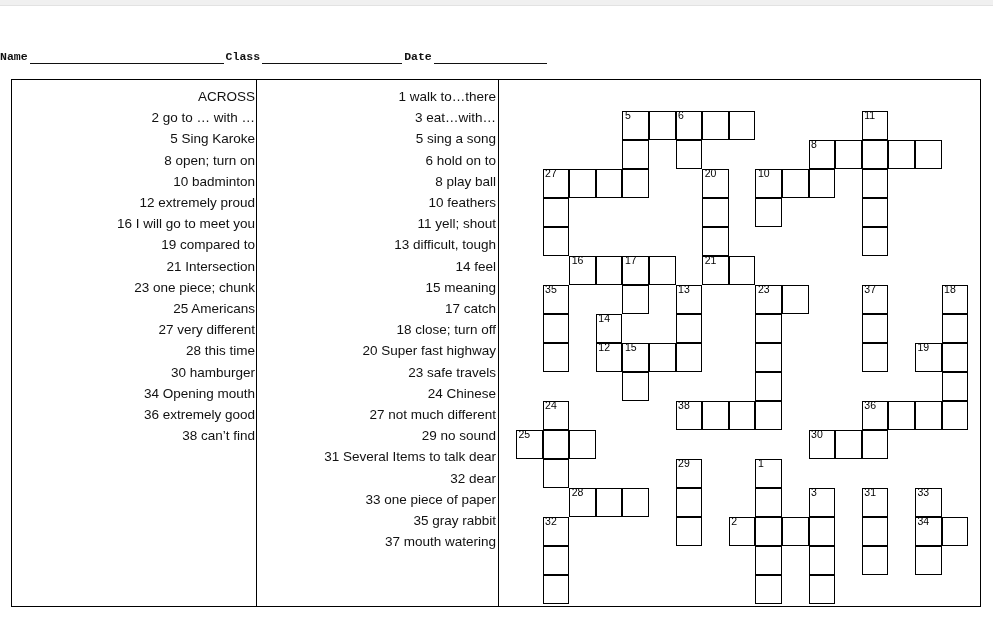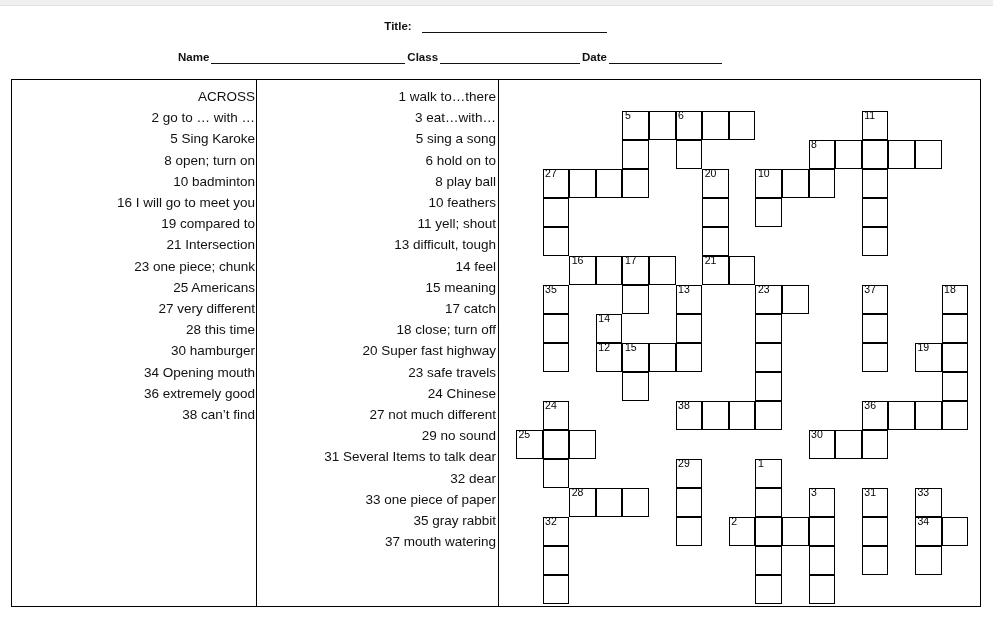--- a/index.html
+++ b/index.html
@@ -37,24 +37,25 @@
     width: 993px;
     text-align: center;
     font-size: 12px;
     color: #111;
     white-space: nowrap;
   }
   .hdr-name-row {
     position: absolute;
     left: 0; top: 50px;
     width: 902px;
-    text-align: center;
+    text-align: left;
     font-size: 12px;
     color: #111;
     white-space: nowrap;
+    font-family: Liberation Mono, monospace;
   }
   .fld-label { font-weight: bold; font-size: 11.5px; }
   .rule {
     display: inline-block;
     border-bottom: 1.4px solid #111;
     vertical-align: bottom;
     height: 12px;
     margin: 0 2px;
   }
   .rule.r-title { width: 185px; }
@@ -130,40 +131,38 @@
     color: #000;
   }
 </style>
 </head>
 <body>
 
 <div class="page">
 
   <div class="top-strip"></div>
 
-  <div class="hdr-title-row">
-    <span class="fld-label">Title:</span><span class="gap-sm"></span><span class="rule r-title"></span>
-  </div>
 
   <div class="hdr-name-row">
     <span class="fld-label">Name</span><span class="rule r-name"></span><span class="fld-label">Class</span><span class="rule r-class"></span><span class="fld-label">Date</span><span class="rule r-date"></span>
   </div>
 
   <div class="panel">
 
     <div class="divider d1"></div>
     <div class="divider d2"></div>
 
     <div class="cluecol across">
       <div class="clue-head">ACROSS</div>
       <div id="across-list">
           <div class="clue"><span class="num">2</span><span> go to … with …</span></div>
           <div class="clue"><span class="num">5</span><span> Sing Karoke</span></div>
           <div class="clue"><span class="num">8</span><span> open; turn on</span></div>
           <div class="clue"><span class="num">10</span><span> badminton</span></div>
+          <div class="clue"><span class="num">12</span><span> extremely proud</span></div>
           <div class="clue"><span class="num">16</span><span> I will go to meet you</span></div>
           <div class="clue"><span class="num">19</span><span> compared to</span></div>
           <div class="clue"><span class="num">21</span><span> Intersection</span></div>
           <div class="clue"><span class="num">23</span><span> one piece; chunk</span></div>
           <div class="clue"><span class="num">25</span><span> Americans</span></div>
           <div class="clue"><span class="num">27</span><span> very different</span></div>
           <div class="clue"><span class="num">28</span><span> this time</span></div>
           <div class="clue"><span class="num">30</span><span> hamburger</span></div>
           <div class="clue"><span class="num">34</span><span> Opening mouth</span></div>
           <div class="clue"><span class="num">36</span><span> extremely good</span></div>

